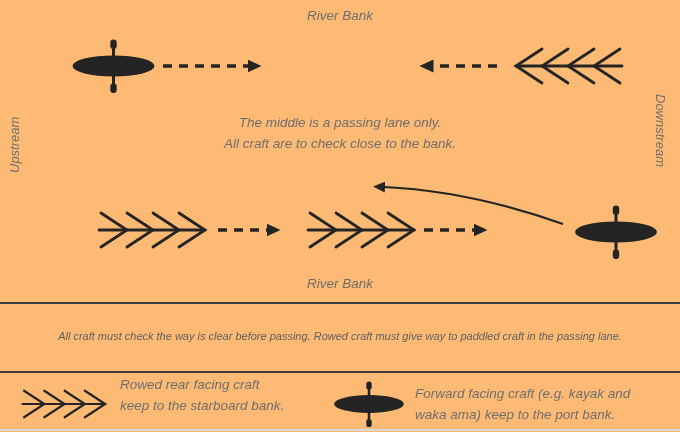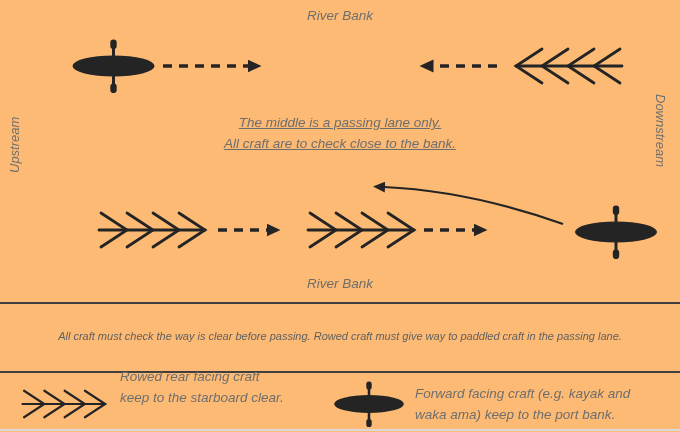--- a/index.html
+++ b/index.html
@@ -5,26 +5,26 @@
   html,body{margin:0;padding:0;background:#fff;}
   #stage{
     position:relative;width:680px;height:432px;background:#fdba74;overflow:hidden;
     font-family:"Liberation Sans", sans-serif;
   }
   .layer{position:absolute;left:0;top:0;}
   .lbl{position:absolute;font-style:italic;color:var(--text);white-space:nowrap;}
   .center{left:0;right:0;text-align:center;white-space:normal;}
   .river-bank-top{top:8px;font-size:13.5px;}
   .river-bank-bottom{top:276px;font-size:13.5px;}
-  .note{top:113px;font-size:13.5px;line-height:20.5px;text-decoration:underline;}
+  .note{top:113px;font-size:13.5px;line-height:20.5px;}
   .rule-line{top:330px;font-size:11px;color:var(--rule-text);}
   .upstream{left:7px;top:173px;transform:rotate(-90deg);transform-origin:0 0;font-size:13px;}
   .downstream{left:668px;top:94px;transform:rotate(90deg);transform-origin:0 0;font-size:13px;}
   .legend-text{font-size:13.5px;line-height:21px;}
-  .legend-rowed-text{left:120px;top:366px;}
+  .legend-rowed-text{left:120px;top:374px;}
   .legend-forward-text{left:415px;top:383px;}
   .hr{position:absolute;left:0;width:680px;height:2.4px;background:var(--divider);}
   .hr-top{top:302px;}
   .hr-bottom{top:371px;}
   .hr-light{position:absolute;left:0;width:680px;height:1.8px;background:var(--divider-light);top:429px;}
   .dash{stroke:var(--craft);stroke-width:3.4;stroke-dasharray:9 7;fill:none;}
   .solid-arrow{stroke:var(--craft);stroke-width:2.2;fill:none;}
   .rowed-def{stroke:var(--craft);stroke-width:2.8;fill:none;stroke-linecap:round;}
   .kayak-def{fill:var(--craft);}
   .fill-craft{fill:var(--craft);}
@@ -84,21 +84,21 @@
   </div>
 
   <div class="lbl center river-bank-bottom">River Bank</div>
 
   <div class="hr hr-top"></div>
   <div class="lbl center rule-line">All craft must check the way is clear before passing. Rowed craft must give way to paddled craft in the passing lane.</div>
   <div class="hr hr-bottom"></div>
 
   <div class="lbl legend-text legend-rowed-text">
     <div>Rowed rear facing craft</div>
-    <div>keep to the starboard clear.</div>
+    <div>keep to the starboard bank.</div>
   </div>
   <div class="lbl legend-text legend-forward-text">
     <div>Forward facing craft (e.g. kayak and</div>
     <div>waka ama) keep to the port bank.</div>
   </div>
 
   <div class="hr-light"></div>
 </div>
 
 </body></html>

